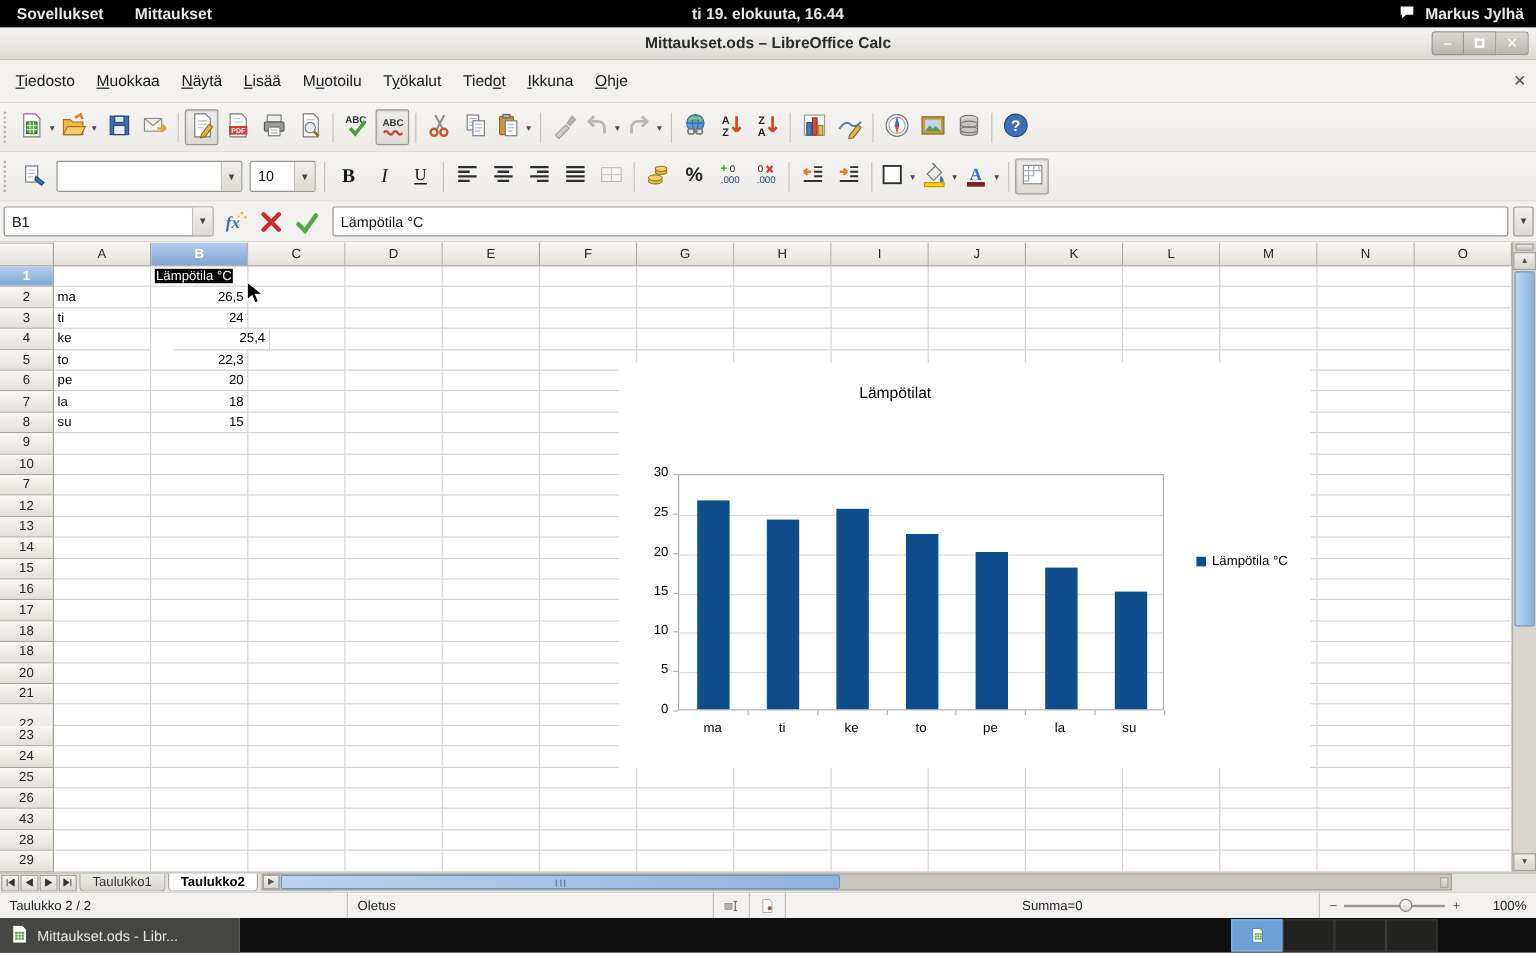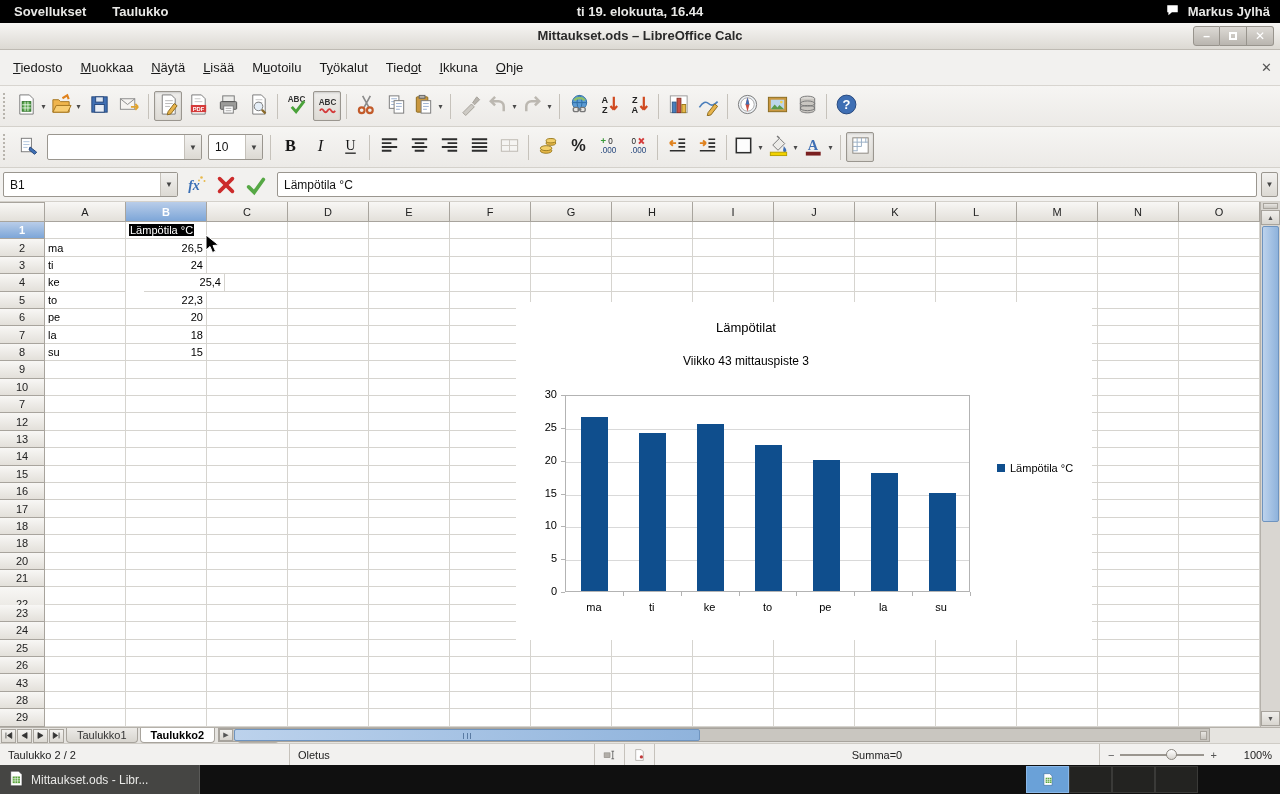--- a/index.html
+++ b/index.html
@@ -104,21 +104,21 @@
   #cursor { position:absolute; left:205px; top:234px; z-index:50; }
 </style>
 </head>
 <body>
 
 <div id="wrap">
 
   <div id="topbar">
     <div class="tb-left">
       <span>Sovellukset</span>
-      <span>Taulukko</span>
+      <span>Mittaukset</span>
     </div>
     <div class="clock">ti 19. elokuuta, 16.44</div>
     <div class="tb-right">
       <span><svg width="15" height="14" viewBox="0 0 24 24">
             <path d="M3 4h18v12H11l-6 5v-5H3z" fill="#fff"></path>
           </svg></span>
       <span>Markus Jylhä</span>
     </div>
   </div>
 
@@ -993,21 +993,20 @@
 
   <div id="vsb" class="sb">
     <div class="ridge" style="left:2px;top:1px;width:15px;height:6px"></div>
     <div class="sb-btn" style="top:8px">▲</div>
     <div class="sb-thumb" style="left:1px;top:24px;width:17px;height:296px"></div>
     <div class="sb-btn" style="top:509px">▼</div>
   </div>
 
   <div id="chart">
       <div class="c-title" style="top: 18px;">Lämpötilat</div>
-      <div class="c-sub" style="top: 52px;">Viikko 43 mittauspiste 3</div>
       <div id="plot" style="left: 49px; top: 93px; width: 405px; height: 197px;">
         <div class="gridline" style="top: 164.167px;"></div>
         <div class="gridline" style="top: 131.333px;"></div>
         <div class="gridline" style="top: 98.5px;"></div>
         <div class="gridline" style="top: 65.6667px;"></div>
         <div class="gridline" style="top: 32.8333px;"></div>
         <div class="bar" style="left: 15.4286px; width: 27px; height: 174.017px; background: rgb(15, 78, 141);"></div>
         <div class="bar" style="left: 73.2857px; width: 27px; height: 157.6px; background: rgb(15, 78, 141);"></div>
         <div class="bar" style="left: 131.143px; width: 27px; height: 166.793px; background: rgb(15, 78, 141);"></div>
         <div class="bar" style="left: 189px; width: 27px; height: 146.437px; background: rgb(15, 78, 141);"></div>

